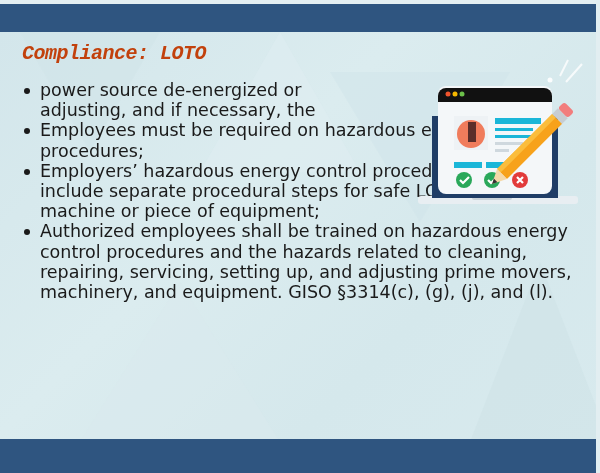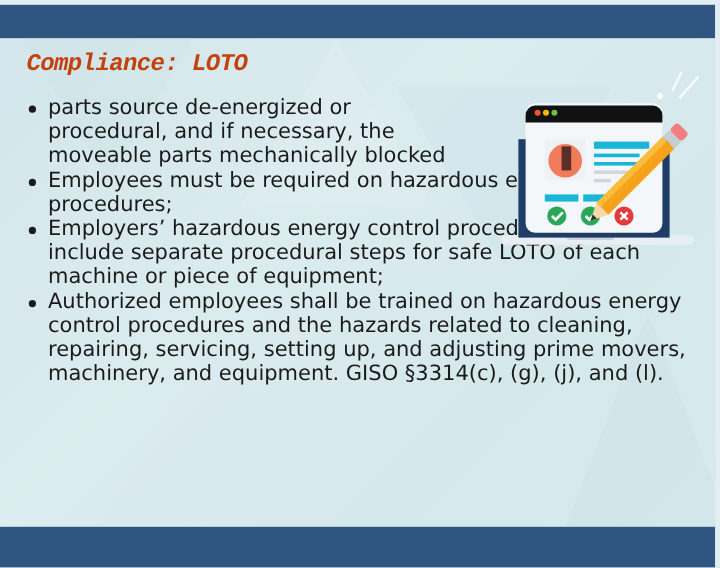--- a/index.html
+++ b/index.html
@@ -49,23 +49,22 @@
   <div class="tri" style="left:200px;top:0;border-width:0 80px 140px 80px;border-color:transparent transparent #dfeef1 transparent;"></div>
   <div class="tri" style="left:330px;top:40px;border-width:150px 90px 0 90px;border-color:#d0e4e9 transparent transparent transparent;"></div>
   <div class="tri" style="left:470px;top:230px;border-width:0 70px 180px 70px;border-color:transparent transparent #cde1e6 transparent;"></div>
   <div class="tri" style="left:80px;top:250px;border-width:0 100px 160px 100px;border-color:transparent transparent #d9eaee transparent;"></div>
 </div>
 
 <h1 class="title">Compliance: LOTO</h1>
 
 <ul class="bullets">
   <li>
-    <span class="b1-line">parts source de-energized or</span>
-    <span class="b1-line">procedural, and if necessary, the</span>
-    <span class="b1-line">moveable parts mechanically blocked</span>
+    <span class="b1-line">power source de-energized or</span>
+    <span class="b1-line">adjusting, and if necessary, the</span>
   </li>
   <li>Employees must be required on hazardous energy control procedures;</li>
   <li>Employers’ hazardous energy control procedures shall include separate procedural steps for safe LOTO of each machine or piece of equipment;</li>
   <li>Authorized employees shall be trained on hazardous energy control procedures and the hazards related to cleaning, repairing, servicing, setting up, and adjusting prime movers, machinery, and equipment. GISO §3314(c), (g), (j), and (l).</li>
 </ul>
 
 <svg class="illus" viewBox="0 0 180 160">
 
   <line x1="150" y1="20" x2="158" y2="4" stroke="#ffffff" stroke-width="2" opacity="0.8"></line>
   <line x1="156" y1="26" x2="172" y2="8" stroke="#ffffff" stroke-width="2" opacity="0.8"></line>

